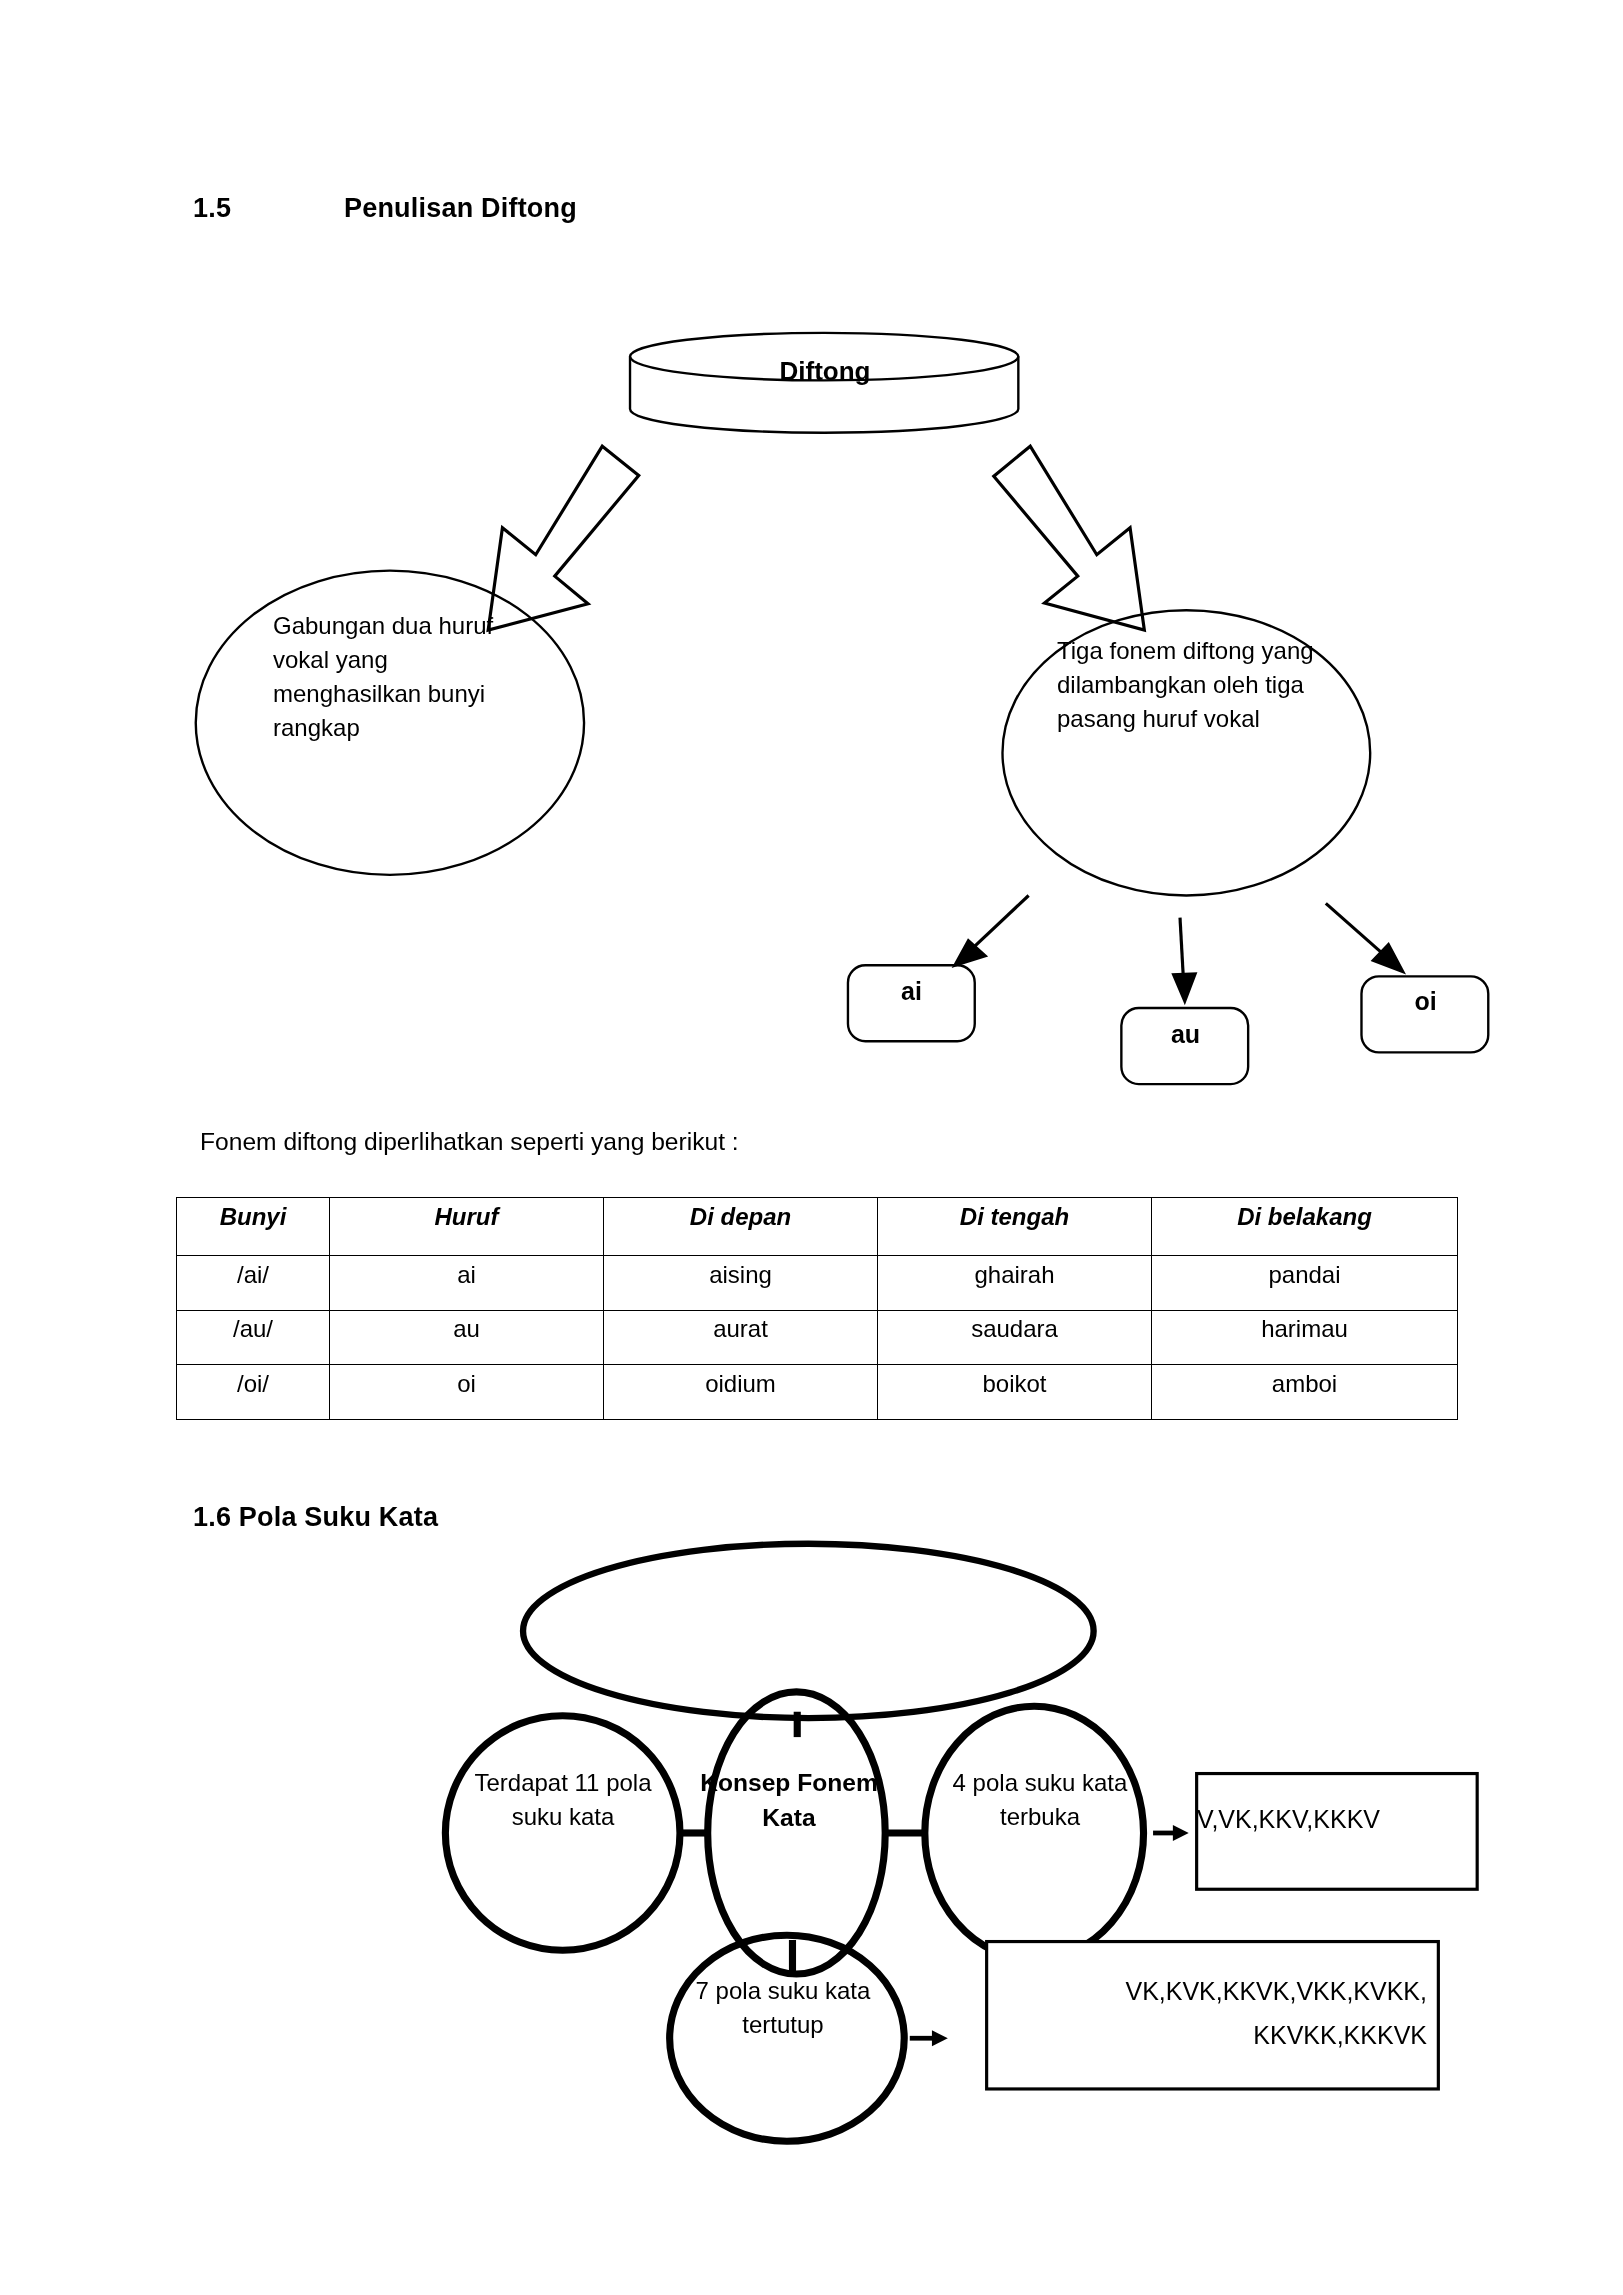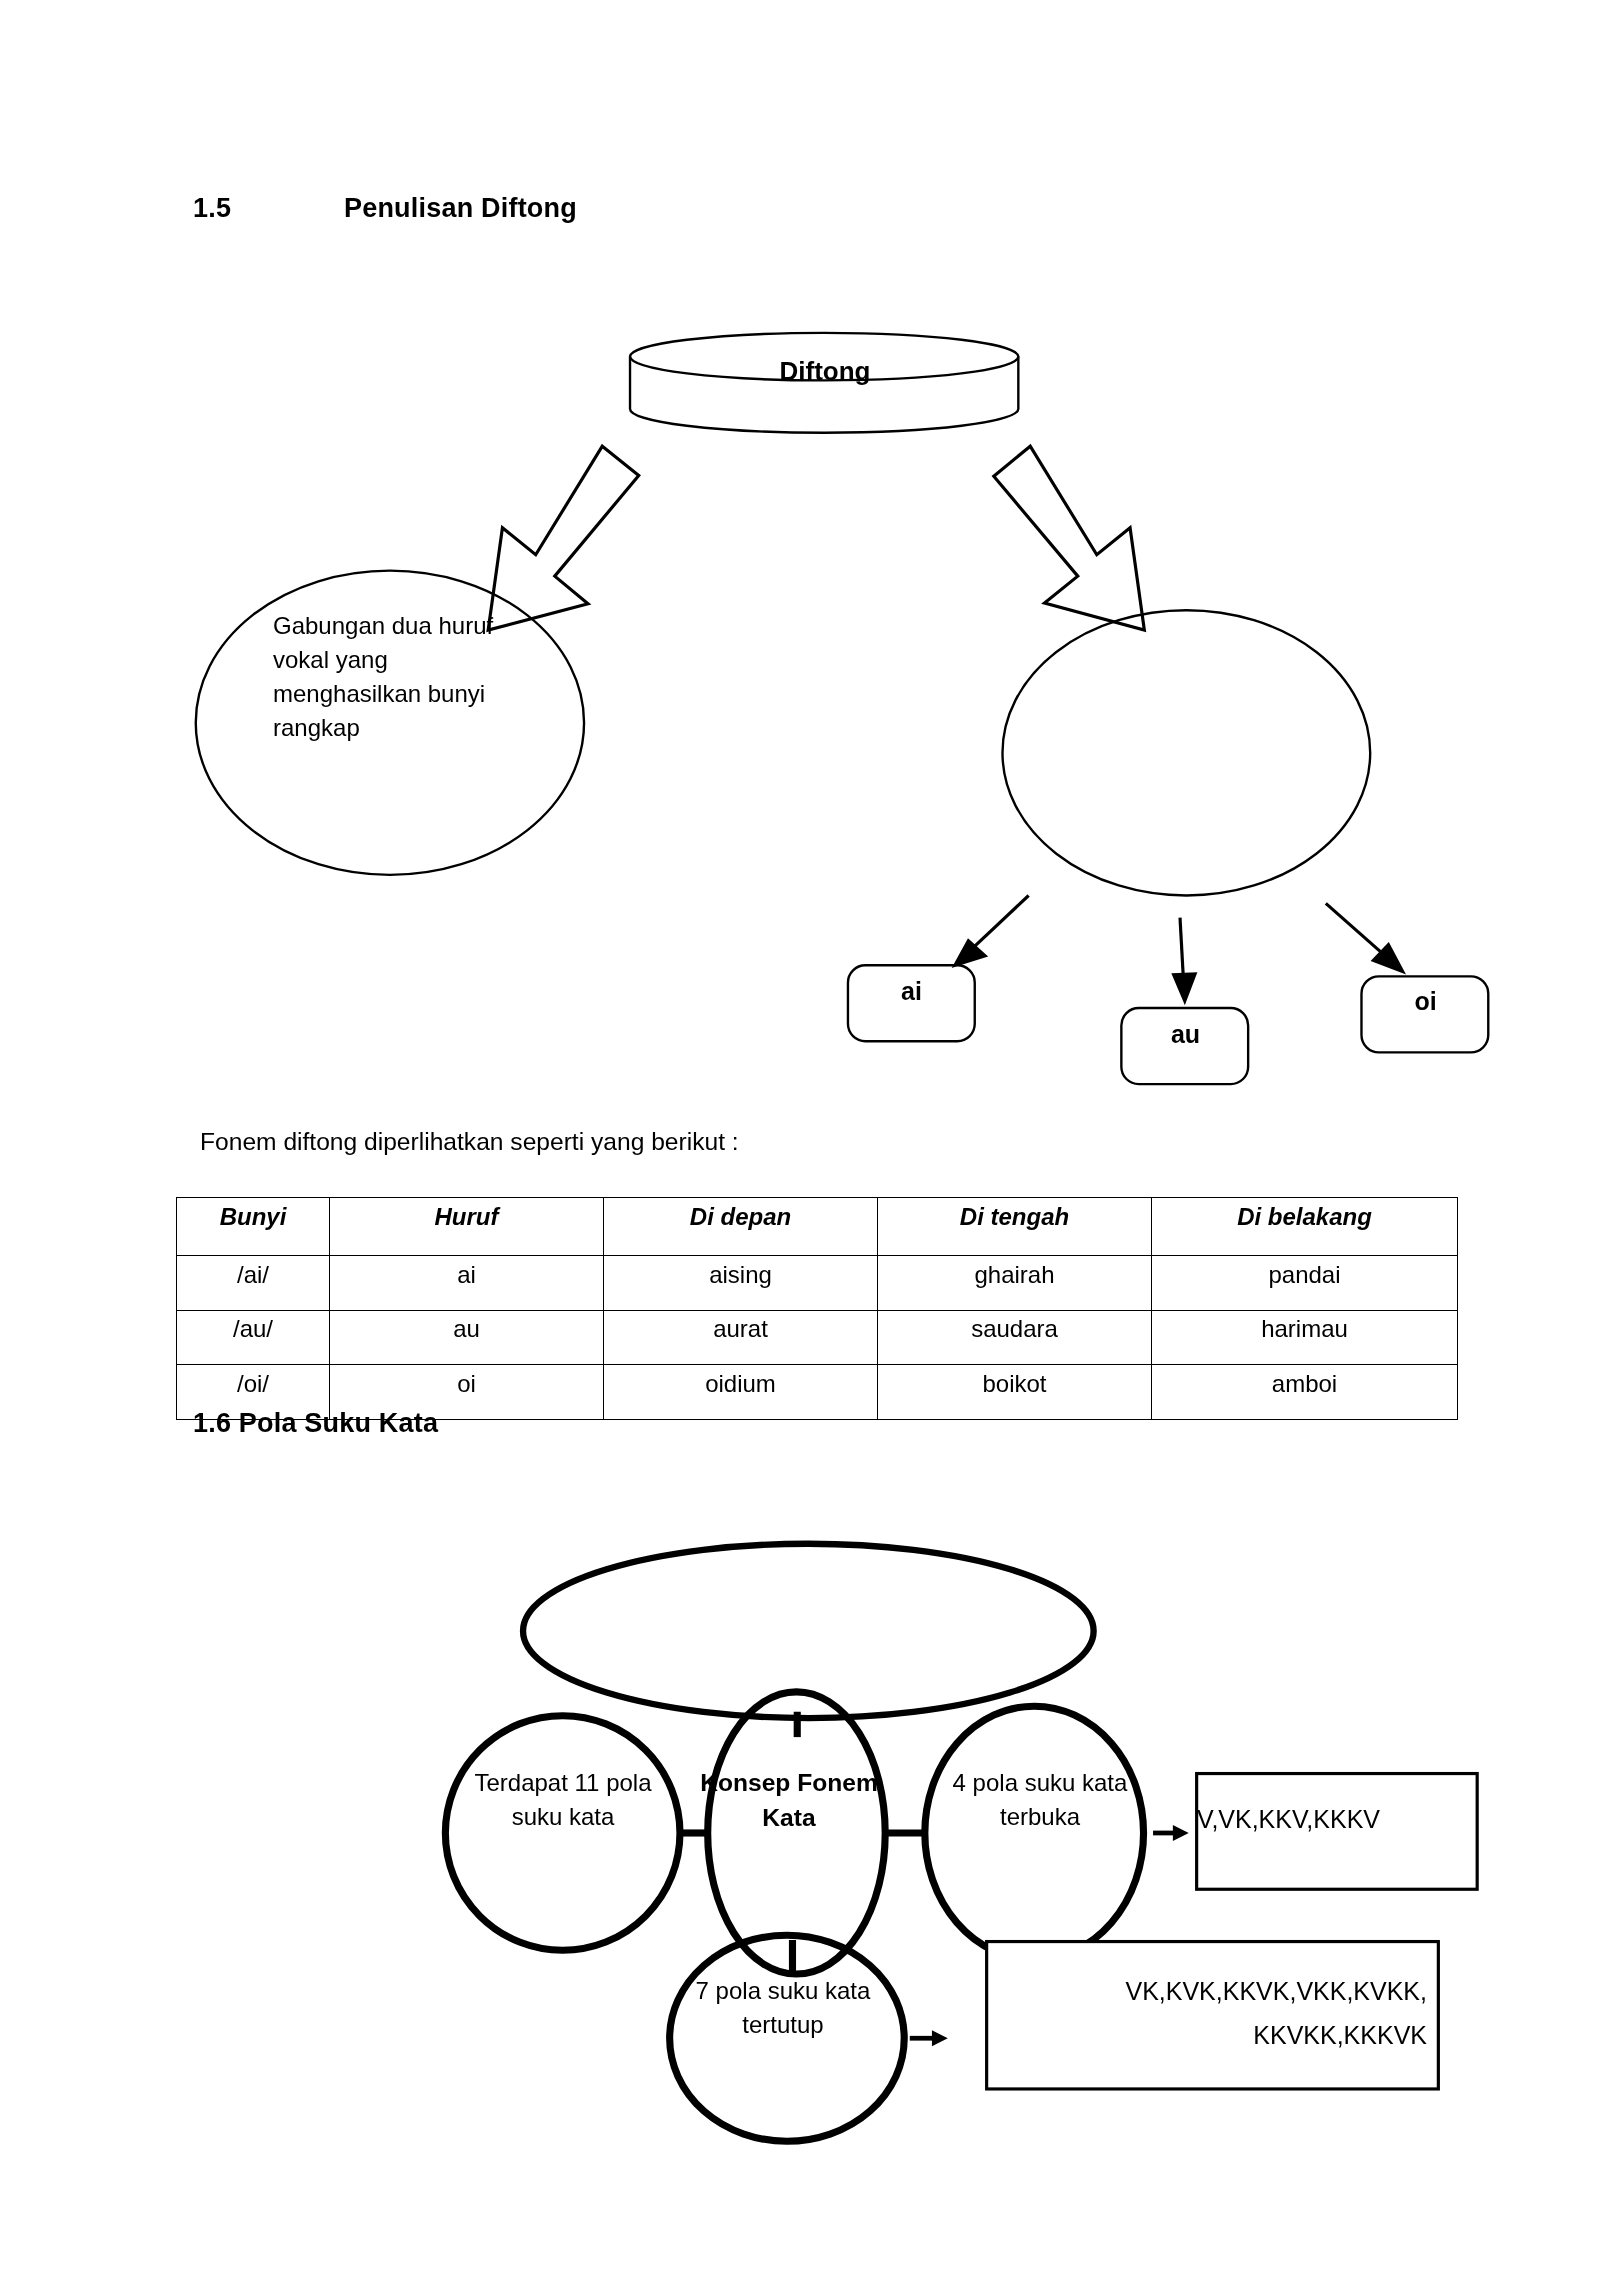--- a/index.html
+++ b/index.html
@@ -23,21 +23,21 @@
   
   .heading {
     position: absolute;
     font-weight: bold;
     font-size: 27px;
     letter-spacing: 0.2px;
     white-space: pre;
   }
   #heading-15 { left: 193px; top: 193px; }
   #heading-15 .num { display: inline-block; width: 151px; }
-  #heading-16 { left: 193px; top: 1408px; font-size: 27px; }
+  #heading-16 { left: 193px; top: 1502px; font-size: 27px; }
 
   .body-text {
     position: absolute;
     font-size: 24.6px;
     white-space: pre;
   }
   #intro-text { left: 200px; top: 1128px; }
 
   
   .layer {
@@ -169,20 +169,21 @@
       <polygon points="1770,1226 1733,1212 1752,1192"></polygon>
     </g>
 
     <rect x="1070" y="1218" width="160" height="96" rx="22" ry="22" fill="none" stroke="#000000" stroke-width="3"></rect>
     <rect x="1415" y="1272" width="160" height="96" rx="22" ry="22" fill="none" stroke="#000000" stroke-width="3"></rect>
     <rect x="1718" y="1232" width="160" height="96" rx="22" ry="22" fill="none" stroke="#000000" stroke-width="3"></rect>
   </svg>
 
   <div class="shape-text bold" id="cyl-label">Diftong</div>
   <div class="shape-text" id="ellipse-left-text">Gabungan dua huruf vokal yang menghasilkan bunyi rangkap</div>
+  <div class="shape-text" id="ellipse-right-text">Tiga fonem diftong yang dilambangkan oleh tiga pasang huruf vokal</div>
 
   <div class="tag-label" id="tag-ai">ai</div>
   <div class="tag-label" id="tag-au">au</div>
   <div class="tag-label" id="tag-oi">oi</div>
 
   <div class="body-text" id="intro-text">Fonem diftong diperlihatkan seperti yang berikut :</div>
 
   <table id="fonem-table">
     <thead>
       <tr>

